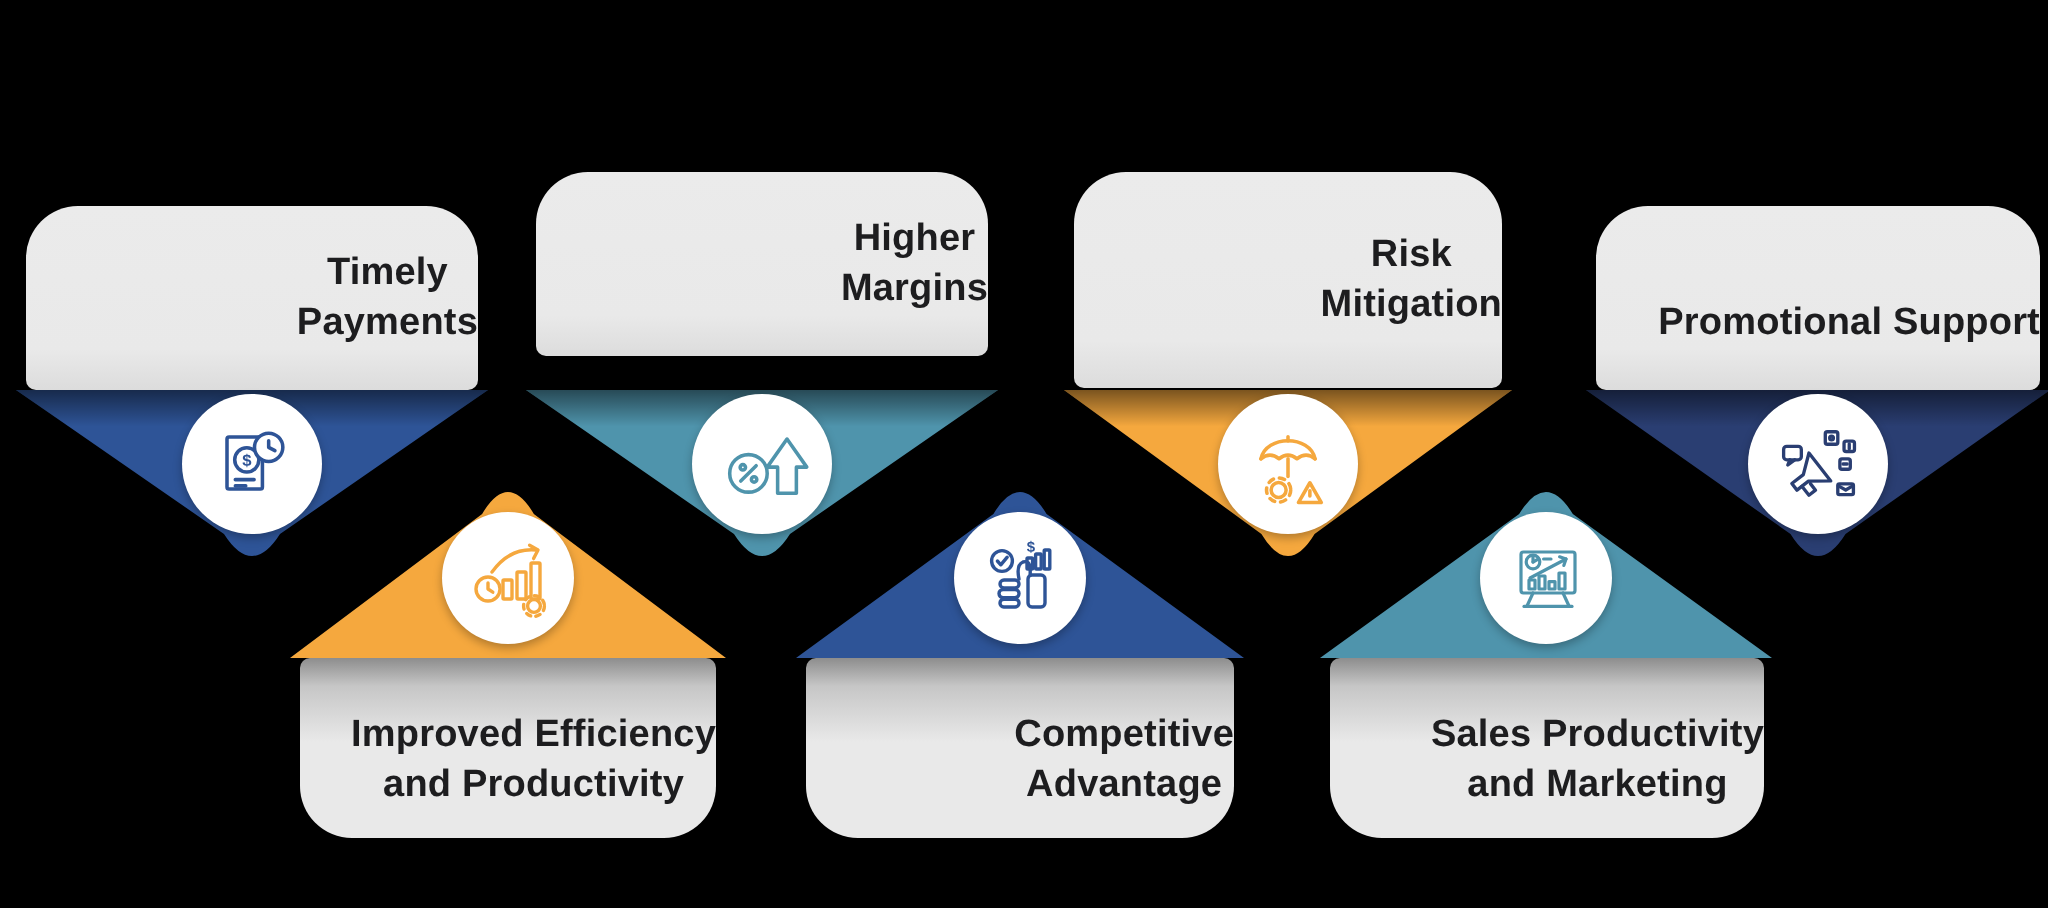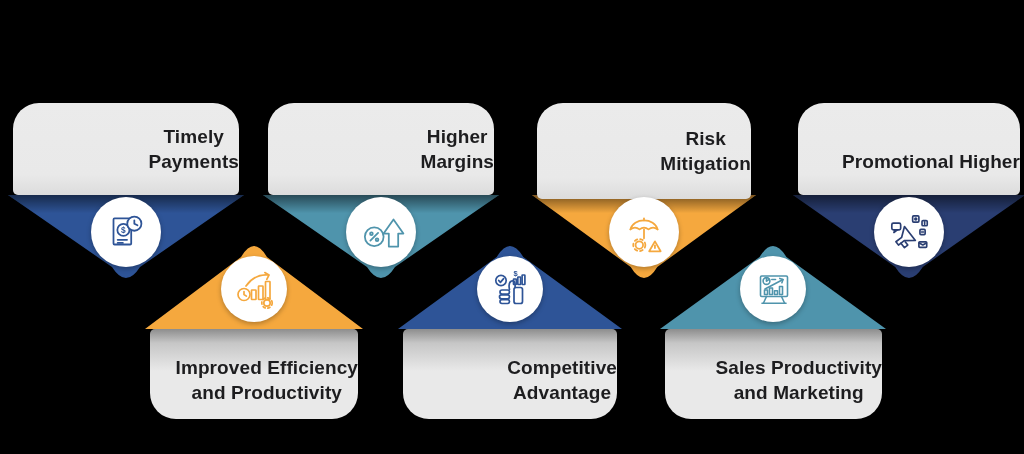--- a/index.html
+++ b/index.html
@@ -30,25 +30,25 @@
     background:#fff;border-radius:50%;
     display:flex;align-items:center;justify-content:center;
     box-shadow:0 2px 5px rgba(0,0,0,.28);
   }
   .circle svg{display:block;}
   
   .c1 .box{left:13px;top:103px;width:226px;height:92px}
   .c1 .tri{left:8px;top:195px;width:236px;height:84px}
   .c1 .circle{left:91px;top:197px;width:70px;height:70px}
 
-  .c2 .box{left:268px;top:103px;width:226px;height:92px}
+  .c2 .box{left:268px;top:86px;width:226px;height:92px}
   .c2 .tri{left:263px;top:195px;width:236px;height:84px}
   .c2 .circle{left:346px;top:197px;width:70px;height:70px}
 
-  .c3 .box{left:537px;top:103px;width:214px;height:96px}
+  .c3 .box{left:537px;top:86px;width:214px;height:108px}
   .c3 .tri{left:532px;top:195px;width:224px;height:84px}
   .c3 .circle{left:609px;top:197px;width:70px;height:70px}
 
   .c4 .box{left:798px;top:103px;width:222px;height:92px}
   .c4 .tri{left:793px;top:195px;width:232px;height:84px}
   .c4 .circle{left:874px;top:197px;width:70px;height:70px}
 
   .c5 .tri{left:145px;top:245px;width:218px;height:84px}
   .c5 .box{left:150px;top:329px;width:208px;height:90px}
   .c5 .circle{left:221px;top:256px;width:66px;height:66px}
@@ -153,21 +153,21 @@
   </div>
 
   <div class="card c4">
     <svg class="tri" viewBox="0 0 236 84" preserveAspectRatio="none">
       <path d="M0 0 H236 L132 72 Q118 94 104 72 Z" fill="#2a3e72"></path>
       <path fill="url(#shadeTop)" d="M0 0 H236 L132 72 Q118 94 104 72 Z"></path>
     </svg>
     <div class="box top-box">
       <div class="title">
         <br>
-        <span>Promotional Higher</span>
+        <span>Promotional Support</span>
       </div>
     </div>
     <div class="circle">
       <svg width="50" height="50" viewBox="0 0 48 48">
         <g fill="none" stroke-width="1.6" stroke-linecap="round" stroke-linejoin="round" stroke="#2a3e72">
           <g transform="rotate(-38 21 31)">
             <path d="M12 27 h7 l8.5 -6.5 v17 L19 31 h-7 z"></path>
             <path d="M15 31 v5.5 h4 v-4"></path>
           </g>
           <rect x="27.5" y="8.5" width="6" height="6" rx="1"></rect>

